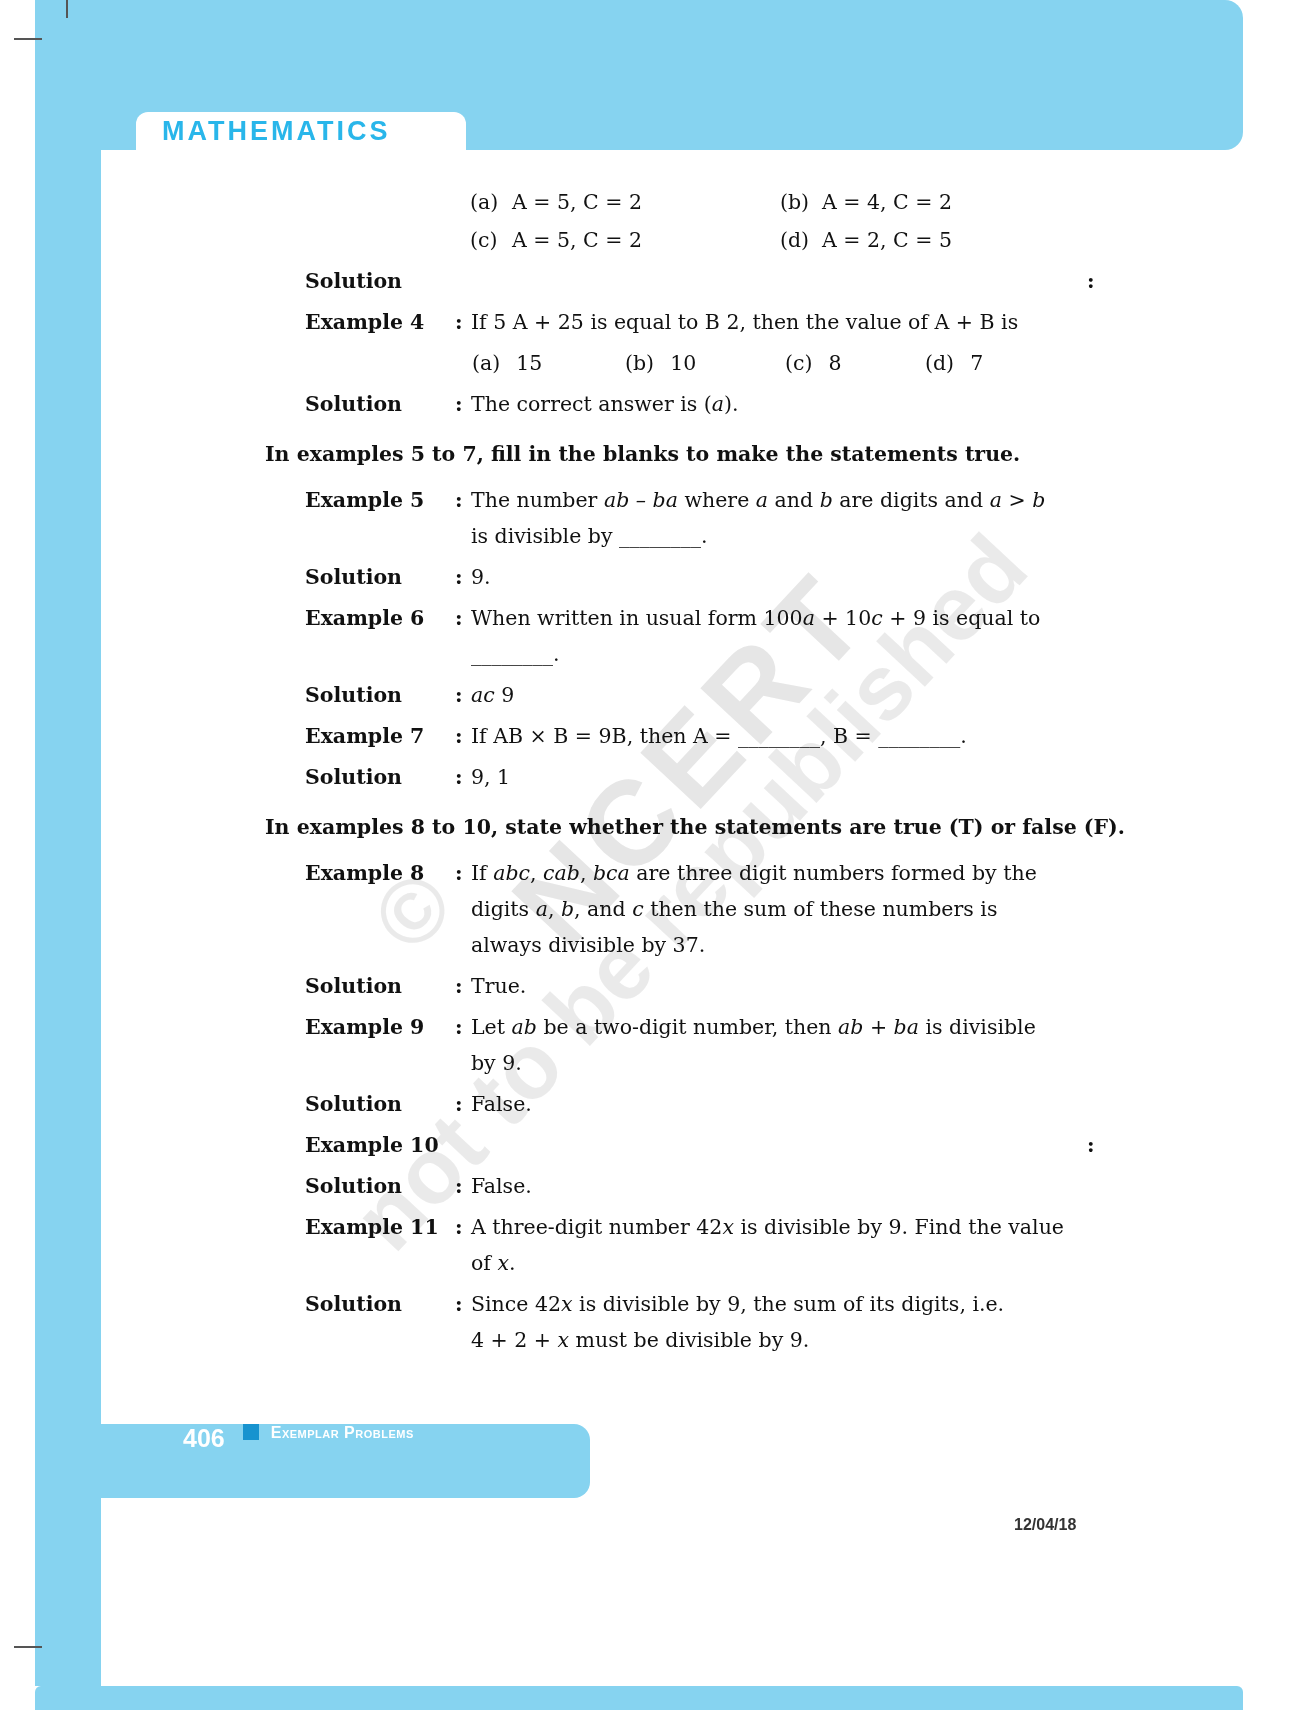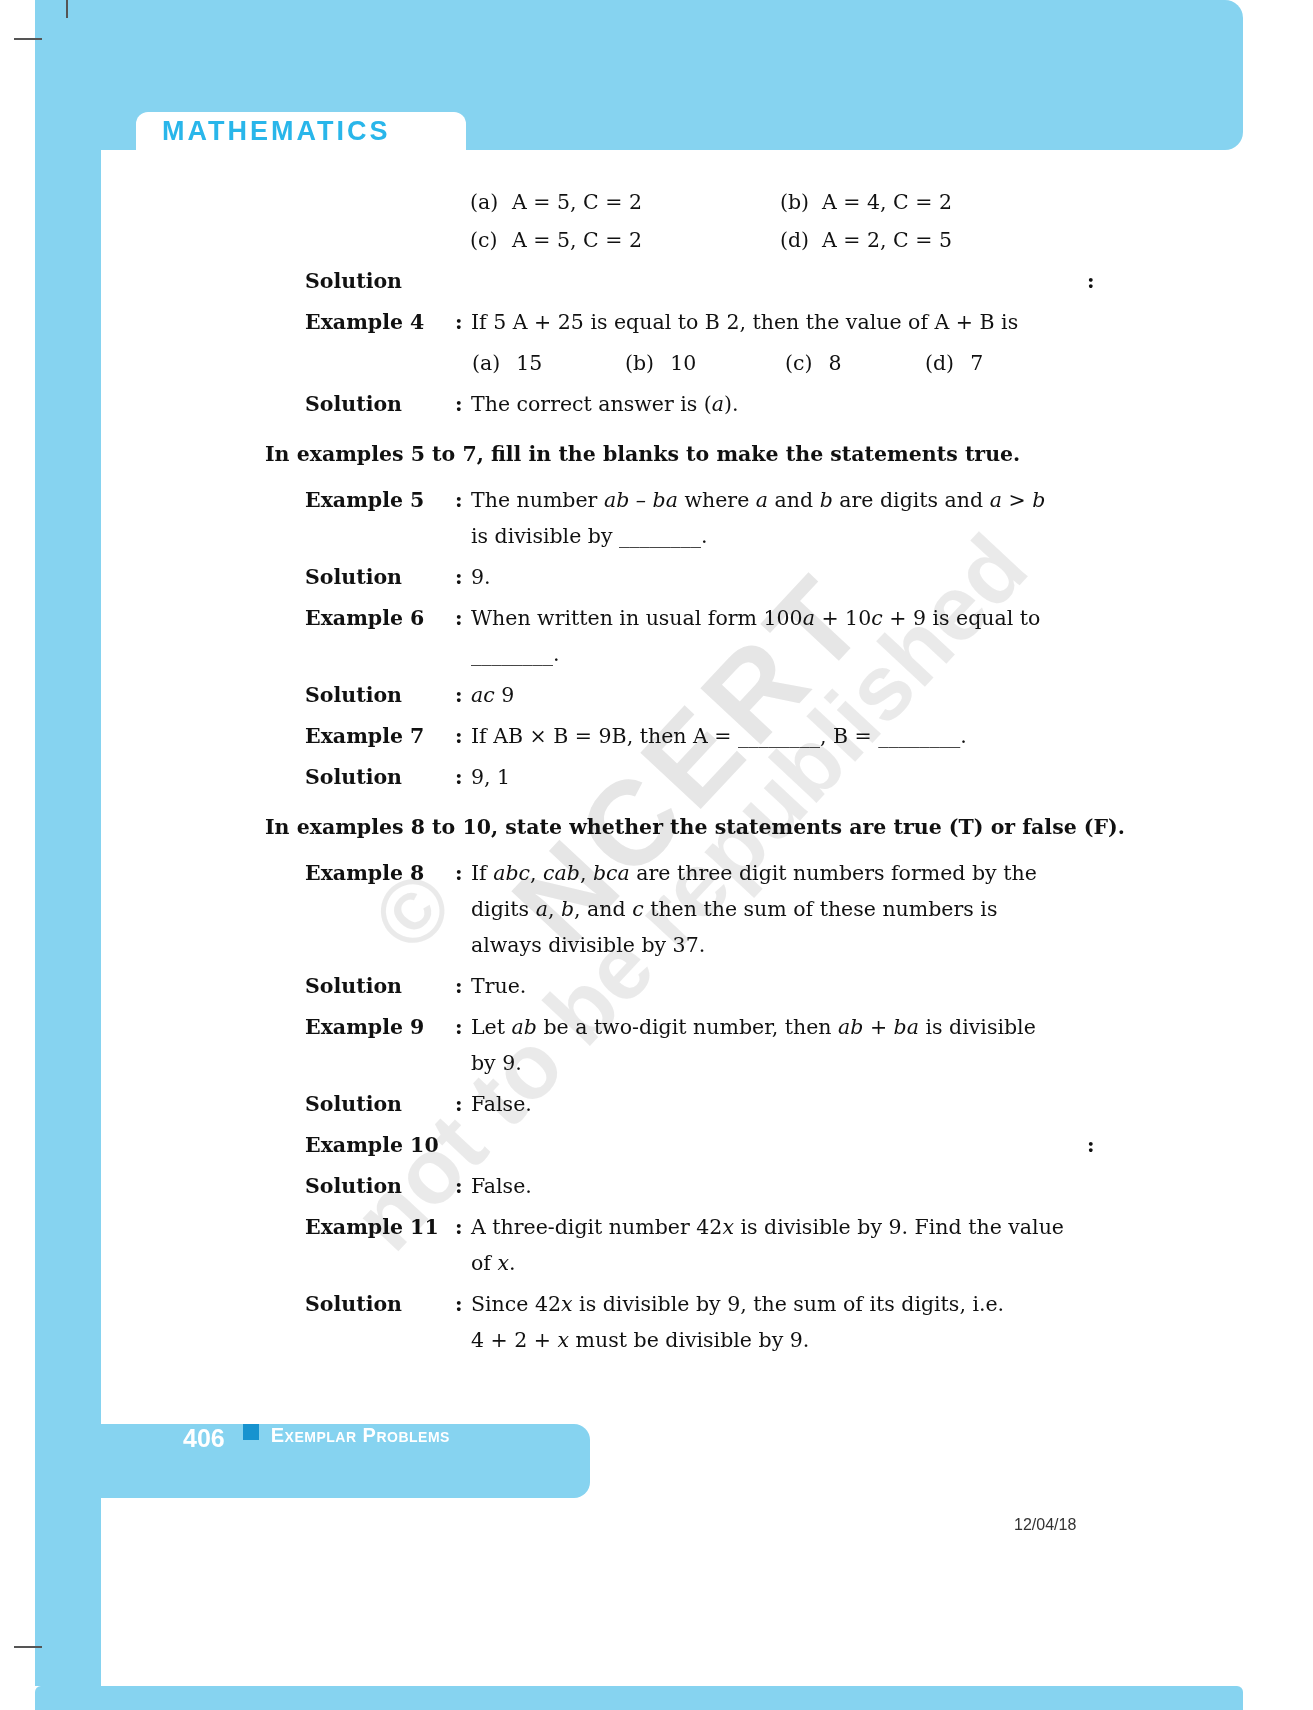--- a/index.html
+++ b/index.html
@@ -13,23 +13,23 @@
     font-family:"DejaVu Serif", serif;color:#111;
   }
   
   .side-strip{position:absolute;left:35px;top:0;width:66px;height:1686px;background:var(--blue);}
   .top-band{position:absolute;left:35px;top:0;width:1208px;height:150px;background:var(--blue);border-radius:0 18px 18px 0;}
   .math-tab{position:absolute;left:136px;top:112px;width:330px;height:38px;background:#fff;border-radius:12px 12px 0 0;display:flex;align-items:center;padding-left:26px;box-sizing:border-box;}
   .math-tab span{font-family:"Liberation Sans", sans-serif;font-weight:bold;font-size:27px;letter-spacing:3px;color:var(--cyan);}
   .footer-band{position:absolute;left:35px;top:1424px;width:555px;height:74px;background:var(--blue);border-radius:0 16px 16px 0;display:flex;align-items:flex-start;}
   .footer-band .page-num{margin-left:148px;color:#fff;font-family:"Liberation Sans", sans-serif;font-weight:bold;font-size:25px;}
   .footer-band .bullet{width:16px;height:16px;background:var(--bullet);margin:0 12px 0 18px;}
-  .footer-band .book-title{color:#fff;font-family:"Liberation Sans", sans-serif;font-weight:bold;font-size:20px;font-variant:small-caps;letter-spacing:.5px;}
+  .footer-band .book-title{color:#fff;font-family:"Liberation Sans", sans-serif;font-weight:bold;font-size:16px;font-variant:small-caps;letter-spacing:.5px;}
   .bottom-bar{position:absolute;left:35px;top:1686px;width:1208px;height:24px;background:var(--blue);border-radius:6px 6px 0 0;}
-  .date{position:absolute;left:1014px;top:1516px;font-family:"Liberation Sans", sans-serif;font-size:16px;color:#333;z-index:2;}
+  .date{position:absolute;left:1014px;top:1516px;font-family:"Liberation Sans", sans-serif;font-size:16px;color:#333;z-index:2;font-weight:bold;}
   
   .mark-v{position:absolute;left:66px;top:0;width:2px;height:18px;background:#555;}
   .mark-h{position:absolute;left:14px;top:38px;width:28px;height:2px;background:#555;}
   .mark-b{position:absolute;left:14px;top:1646px;width:28px;height:2px;background:#555;}
   
   .wm{position:absolute;z-index:0;font-family:"Liberation Sans", sans-serif;font-weight:bold;color:#d7d7d7;transform:rotate(-47deg);white-space:nowrap;}
   .wm-ncert{left:430px;top:690px;width:520px;font-size:120px;letter-spacing:8px;color:#d2d2d2;opacity:.55;text-align:center;}
   .wm-copy{left:380px;top:860px;font-size:90px;opacity:.5;}
   .wm-pub{left:140px;top:840px;width:1100px;font-size:92px;opacity:.5;text-align:center;}
   

